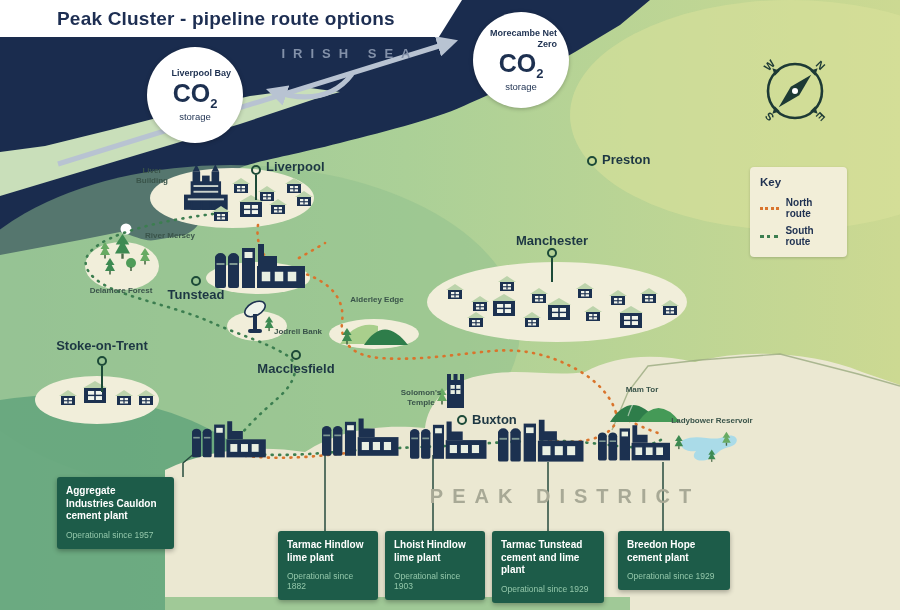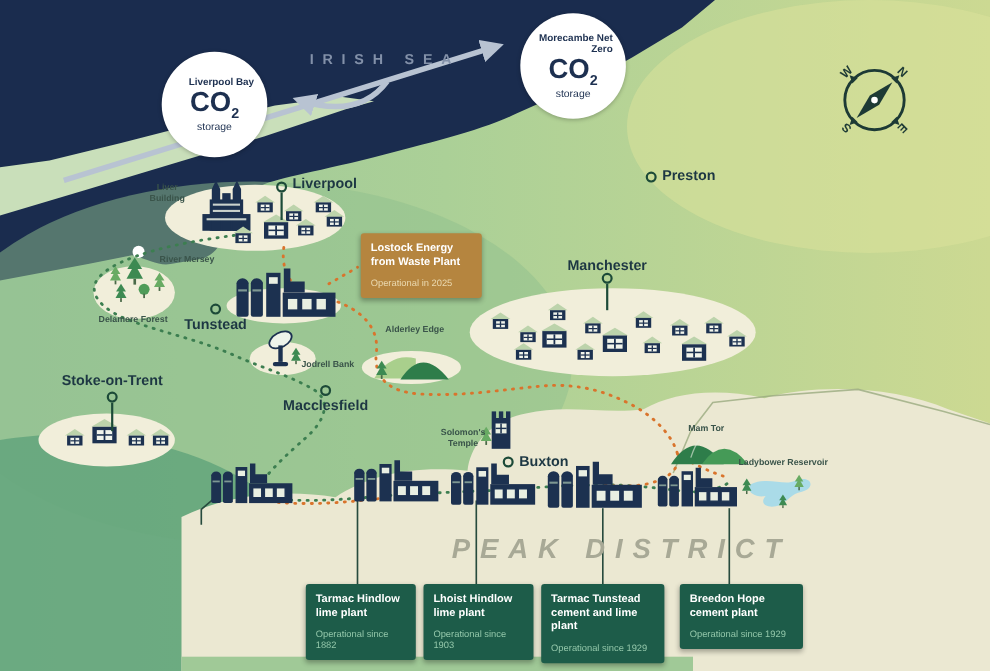--- a/index.html
+++ b/index.html
@@ -30,22 +30,22 @@
   .k-swatch{width:20px;border-top:3px dotted #d9742c;margin-right:7px;}
   .k-swatch.south{border-top-color:#3c7e50;}
   .k-item .k-lbl{font-size:10px;font-weight:800;color:#1e3050;}
   
   .clabel{position:absolute;font-size:13px;font-weight:800;color:#1d3743;white-space:nowrap;}
   .center{transform:translateX(-50%);}
   .ring{position:absolute;width:10px;height:10px;box-sizing:border-box;border:2.5px solid #1c4a38;border-radius:50%;}
   .stem{position:absolute;width:2px;background:#1c4a38;}
   
   .lmk{position:absolute;font-size:8px;font-weight:600;color:#3a544a;text-align:center;line-height:1.2;}
-  .peaklbl{left:565px;top:485px;transform:translateX(-50%);font-size:25px;font-weight:700;
-    letter-spacing:9px;color:#a8a996;white-space:nowrap;font-style:italic;}
+  .peaklbl{left:565px;top:485px;transform:translateX(-50%);font-size:20px;font-weight:700;
+    letter-spacing:9px;color:#a8a996;white-space:nowrap;}
   
   .callout{position:absolute;padding:8px 9px 9px;border-radius:3px;box-shadow:0 2px 5px rgba(0,0,0,.3);box-sizing:border-box;}
   .callout .name{font-size:10px;font-weight:800;color:#ffffff;line-height:1.25;}
   .callout .status{font-size:8.5px;margin-top:7px;}
   .co-green{background:#1d5c49;}
   .co-green .status{color:#93c7aa;}
   .co-orange{background:#b5853f;}
   .co-orange .status{color:#ead9b0;}
 </style>
 </head>
@@ -276,20 +276,23 @@
     </g>
 
     <g transform="translate(678,430)">
       <path d="M5,10 C20,3 35,12 45,7 C60,1 64,14 51,17 C41,19 39,25 31,29 C22,33 11,29 18,21 C8,23 -1,16 5,10 Z" fill="#aadbe8"></path>
       <use href="#pine" x="-4" y="6" color="#3d8a52" transform="scale(0.85)"></use>
       <use href="#pine" x="52" y="2" color="#68ab63" transform="scale(0.85)"></use>
       <use href="#pine" x="40" y="26" color="#3d8a52" transform="scale(0.75)"></use>
     </g>
   </svg>
 
+  <div class="abs banner">
+    <span class="t">Peak Cluster - pipeline route options</span>
+  </div>
 
   <div class="abs sealbl">IRISH SEA</div>
 
   <div class="abs storage" style="left:147px;top:47px">
     <div class="s-name">Liverpool Bay</div>
     <div class="s-gas"><span>CO</span><sub>2</sub></div>
     <div class="s-store">storage</div>
   </div>
 
   <div class="abs storage" style="left:473px;top:12px">
@@ -309,20 +312,31 @@
     <polygon points="43,20 49,43 43,66 37,43" fill="#1d3a35" transform="rotate(45 43 43)"></polygon>
     <circle cx="43" cy="43" r="3" fill="#ffffff"></circle>
     <g font-size="11" font-weight="bold" fill="#1d3a35" text-anchor="middle" font-family="Liberation Sans, sans-serif">
       <text x="68" y="21" transform="rotate(45 68 18)">N</text>
       <text x="68" y="71" transform="rotate(135 68 68)">E</text>
       <text x="18" y="71" transform="rotate(225 18 68)">S</text>
       <text x="18" y="21" transform="rotate(315 18 18)">W</text>
     </g>
   </svg>
 
+  <div class="abs keybox">
+    <div class="k-title">Key</div>
+    <div class="k-item">
+      <span class="k-swatch"></span>
+      <span class="k-lbl">North route</span>
+    </div>
+    <div class="k-item">
+      <span class="k-swatch south"></span>
+      <span class="k-lbl">South route</span>
+    </div>
+  </div>
 
   <span class="ring" style="left:251px;top:165px"></span>
   <span class="stem" style="left:255px;top:175px;height:25px"></span>
   <span class="clabel" style="left:266px;top:159px">Liverpool</span>
 
   <span class="ring" style="left:587px;top:156px"></span>
   <span class="clabel" style="left:602px;top:152px">Preston</span>
 
   <span class="clabel center" style="left:552px;top:233px">Manchester</span>
   <span class="ring" style="left:547px;top:248px"></span>
@@ -345,23 +359,23 @@
   <span class="lmk" style="left:170px;top:231px;width:64px;transform:translateX(-50%)">River Mersey</span>
   <span class="lmk" style="left:121px;top:286px;width:80px;transform:translateX(-50%)">Delamere Forest</span>
   <span class="lmk" style="left:274px;top:327px">Jodrell Bank</span>
   <span class="lmk" style="left:377px;top:295px;width:80px;transform:translateX(-50%)">Alderley Edge</span>
   <span class="lmk" style="left:421px;top:388px;width:48px;transform:translateX(-50%)">Solomon's Temple</span>
   <span class="lmk" style="left:642px;top:385px;width:60px;transform:translateX(-50%)">Mam Tor</span>
   <span class="lmk" style="left:712px;top:416px;width:110px;transform:translateX(-50%)">Ladybower Reservoir</span>
 
   <div class="abs peaklbl">PEAK DISTRICT</div>
 
-  <div class="callout co-orange" style="left:328px;top:212px;width:110px">
-    <div class="name">Lostock Energy from Waste Plant</div>
-    <div class="status">Operational in 2025</div>
+  <div class="callout co-green" style="left:57px;top:477px;width:117px">
+    <div class="name">Aggregate Industries Cauldon cement plant</div>
+    <div class="status">Operational since 1957</div>
   </div>
   <div class="callout co-green" style="left:278px;top:531px;width:100px">
     <div class="name">Tarmac Hindlow lime plant</div>
     <div class="status">Operational since 1882</div>
   </div>
   <div class="callout co-green" style="left:385px;top:531px;width:100px">
     <div class="name">Lhoist Hindlow lime plant</div>
     <div class="status">Operational since 1903</div>
   </div>
   <div class="callout co-green" style="left:492px;top:531px;width:112px">

